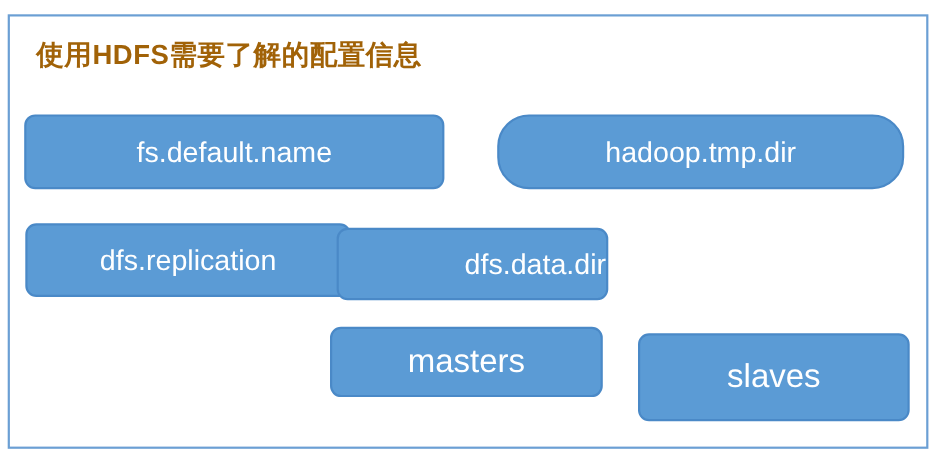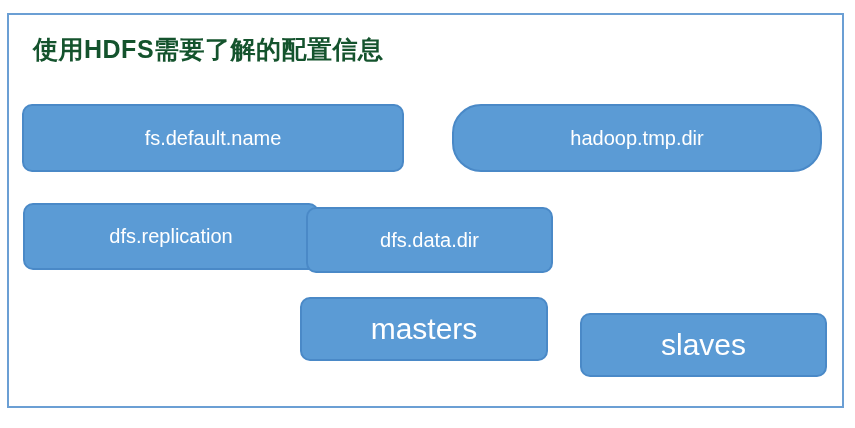--- a/index.html
+++ b/index.html
@@ -23,51 +23,51 @@
     height: 391px;
     border: 2px solid #6b9fd4;
     background: #ffffff;
   }
   .title {
     position: absolute;
     left: 33px;
     top: 33px;
     font-size: 25px;
     font-weight: bold;
-    color: #14532d;
+    color: #a16207;
     letter-spacing: 0.5px;
     white-space: nowrap;
   }
   .bx {
     position: absolute;
     background: #5b9bd5;
     border: 2px solid #4a89c7;
     border-radius: 10px;
     color: #ffffff;
     display: flex;
     align-items: center;
     justify-content: center;
     box-sizing: border-box;
     white-space: nowrap;
   }
-  .bx.f-lg  { font-size: 20px; }
+  .bx.f-lg  { font-size: 26px; }
   .bx.f-xl  { font-size: 30px; }
   .bx.f-sm  { font-size: 23px; }
 
   
   .b-fsdefault  { left: 22px;  top: 104px; width: 382px; height: 68px; }
   .b-hadooptmp  { left: 452px; top: 104px; width: 370px; height: 68px; border-radius: 29px; }
   
   .b-dfsrepl    { left: 23px;  top: 203px; width: 296px; height: 67px; }
-  .b-dfsdata    { left: 306px; top: 207px; width: 247px; height: 66px; }
+  .b-dfsdata    { left: 306px; top: 207px; width: 247px; height: 66px; justify-content: flex-end; }
   .b-dfsname    { left: 578px; top: 206px; width: 252px; height: 66px; }
   
   .b-mapred     { left: 23px;  top: 311px; width: 260px; height: 64px; }
   .b-masters    { left: 300px; top: 297px; width: 248px; height: 64px; }
-  .b-slaves     { left: 580px; top: 313px; width: 247px; height: 64px; }
+  .b-slaves     { left: 580px; top: 303px; width: 247px; height: 80px; }
 </style>
 </head>
 <body>
 
 <div class="stage">
 
   <div class="frame"></div>
 
   <div class="title">使用HDFS需要了解的配置信息</div>
 

